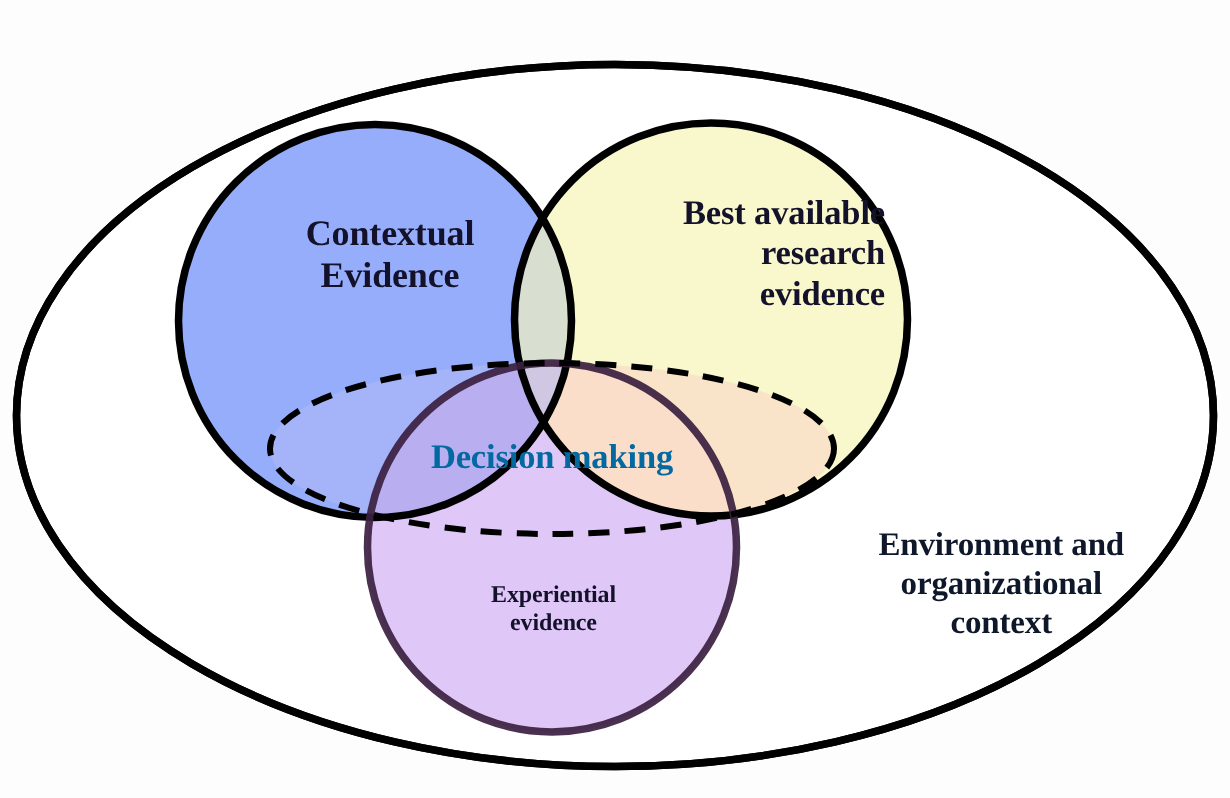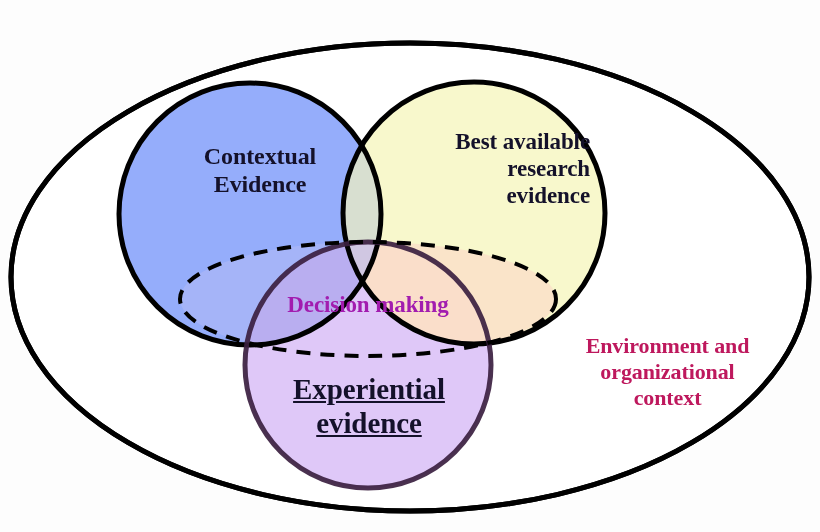--- a/index.html
+++ b/index.html
@@ -51,24 +51,23 @@
     font-size: 23px;
   }
   #label-decision {
     left: 248px;
     top: 291px;
     width: 240px;
     font-size: 23px;
   }
   #label-experiential {
     left: 253px;
-    top: 372px;
+    top: 388px;
     width: 232px;
-    font-size: 29px;
-    text-decoration: underline;
+    font-size: 16px;
   }
   #label-environment {
     left: 560px;
     top: 333px;
     width: 215px;
     font-size: 22px;
   }
 </style>
 </head>
 <body>
@@ -140,22 +139,22 @@
     <ellipse id="outer-ellipse-top" cx="410" cy="277" rx="399" ry="234" fill="none" stroke="#000000" stroke-width="5"></ellipse>
   </svg>
 
   <div class="venn-label" id="label-contextual" style="color: rgb(20, 17, 42);">Contextual
 Evidence</div>
 
   <div class="venn-label" id="label-research" style="color: rgb(20, 17, 42); text-align: right;">Best available
 research
 evidence</div>
 
-  <div class="venn-label" id="label-decision" style="color: #a21caf;">Decision making</div>
+  <div class="venn-label" id="label-decision" style="color: #0369a1;">Decision making</div>
 
   <div class="venn-label" id="label-experiential" style="color: rgb(20, 17, 42);">Experiential
 evidence</div>
 
-  <div class="venn-label" id="label-environment" style="color: #be185d;">Environment and
+  <div class="venn-label" id="label-environment" style="color: #0f172a; margin-top: 17px;">Environment and
 organizational
 context</div>
 
 </div>
 
 </body></html>

